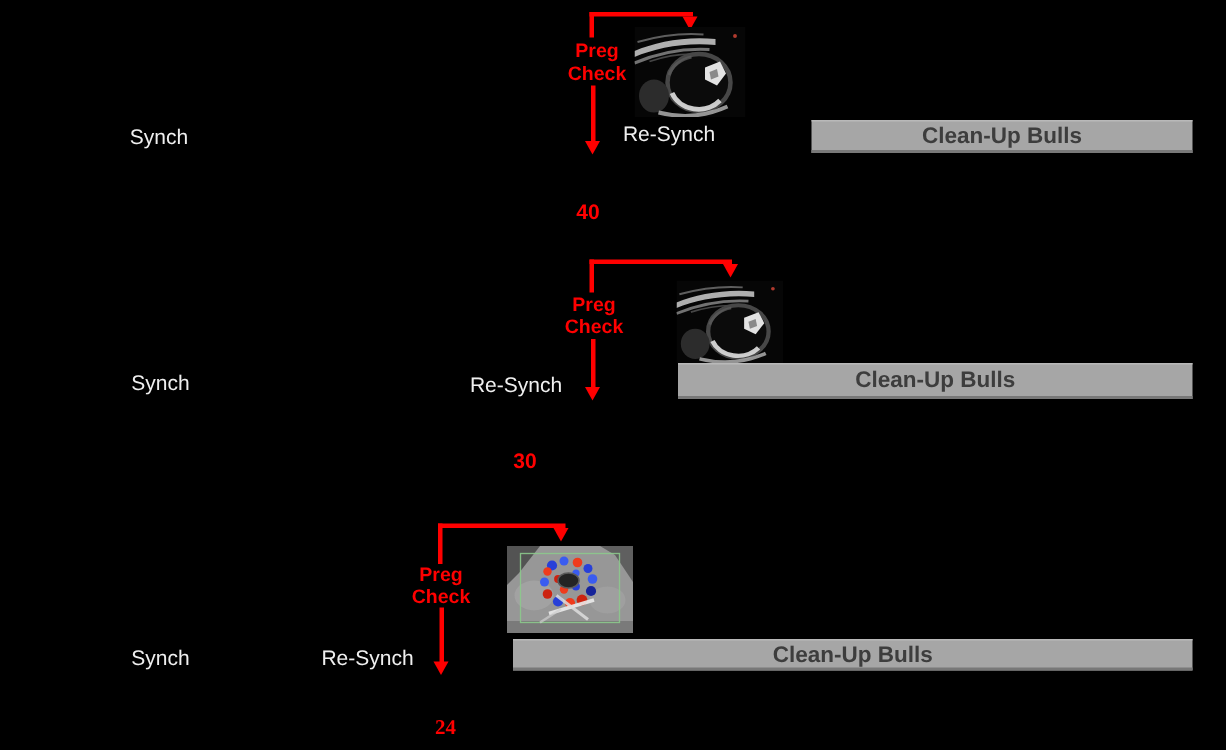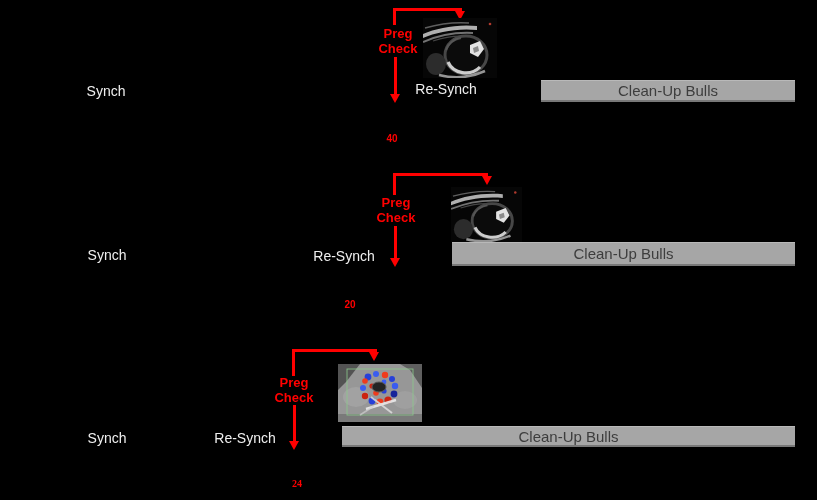--- a/index.html
+++ b/index.html
@@ -34,39 +34,39 @@
     font-size:13px;
     line-height:15px;
     text-align:center;
     white-space:nowrap;
   }
   .day{
     position:absolute;
     transform:translateX(-50%);
     color:var(--arrow-red);
     font-weight:bold;
-    font-size:10px;
+    font-size:14px;
     white-space:nowrap;
   }
   .hline,.vline{position:absolute;background:var(--arrow-red);}
   .tri{
     position:absolute;width:0;height:0;
     border-left:5px solid transparent;
     border-right:5px solid transparent;
     border-top:9px solid var(--arrow-red);
   }
   .bar{
     position:absolute;
     box-sizing:border-box;
     background:var(--bar-fill);
     border-top:1px solid #b9b9b9;
     border-bottom:2px solid #787878;
     display:flex;align-items:center;justify-content:center;
     color:var(--bar-text);
-    font-weight:400;
+    font-weight:700;
     font-size:15px;
     white-space:nowrap;
   }
   .scan{position:absolute;line-height:0;}
   .scan svg{display:block;width:100%;height:100%;}
 </style>
 </head>
 <body>
 
 <div id="stage">
@@ -122,21 +122,21 @@
     <div class="tri" style="left:482px;top:176px;"></div>
 
     <div class="preg" style="left:396px;top:195px;">
       <div>Preg</div>
       <div>Check</div>
     </div>
 
     <div class="vline" style="left:394px;top:226px;width:3px;height:33px;"></div>
     <div class="tri" style="left:390px;top:258px;"></div>
 
-    <span class="day" style="left:350px;top:299px;">20</span>
+    <span class="day" style="left:350px;top:299px;">30</span>
 
     <div class="scan" style="left:451px;top:187px;width:71px;height:55px;">
       <svg viewBox="0 0 74 60" preserveAspectRatio="none">
         <rect width="74" height="60" fill="#060606"></rect>
         <path d="M0,16 C14,10 34,6 54,8 L54,12 C34,10 14,14 0,20 Z" fill="#c2c2c2" opacity="0.9"></path>
         <path d="M0,24 C14,18 32,14 50,15" stroke="#8d8d8d" stroke-width="2" fill="none" opacity="0.8"></path>
         <path d="M2,10 C16,6 32,4 46,5" stroke="#999999" stroke-width="1.4" fill="none" opacity="0.6"></path>
         <path d="M10,23 C22,19 36,17 48,19" stroke="#6f6f6f" stroke-width="1.2" fill="none" opacity="0.6"></path>
         <ellipse cx="43" cy="37" rx="21" ry="19" fill="#0b0b0b" stroke="#474747" stroke-width="3"></ellipse>
         <path d="M25,44 A19,17 0 0 0 57,49" stroke="#d6d6d6" stroke-width="3.2" fill="none" opacity="0.95"></path>

